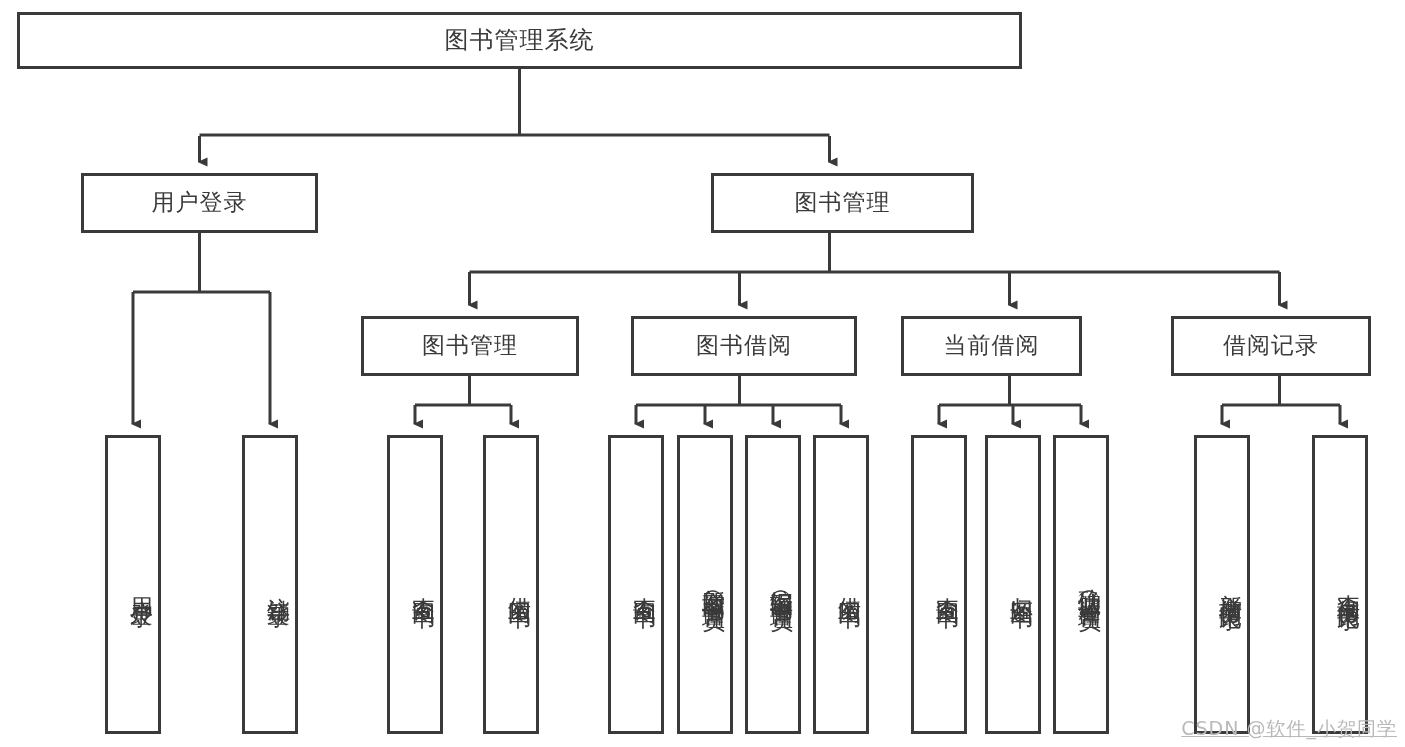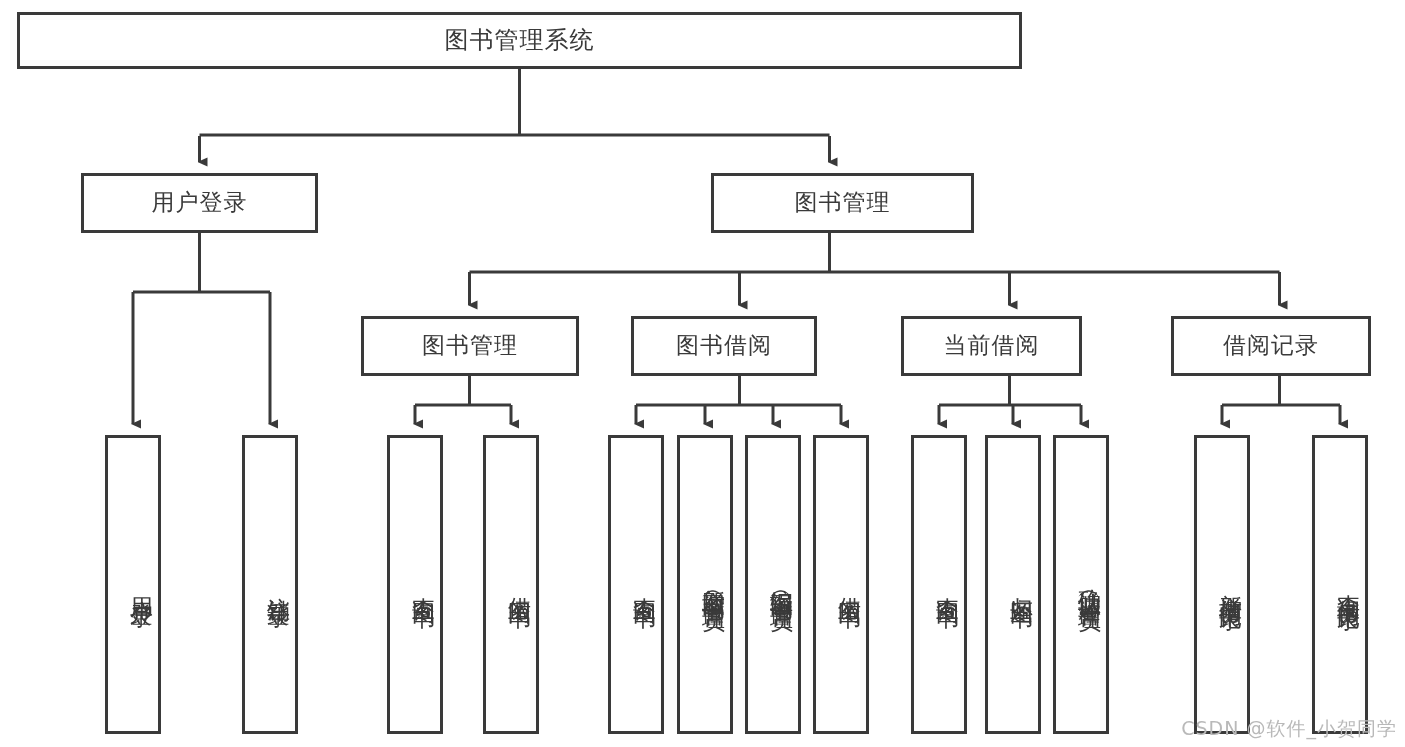--- a/index.html
+++ b/index.html
@@ -60,20 +60,21 @@
     white-space: nowrap;
   }
   .watermark {
     position: absolute;
     right: 8px;
     bottom: 5px;
     font-size: 19px;
     color: #b9b9b9;
     white-space: nowrap;
     letter-spacing: 1px;
+    text-decoration: underline;
   }
 </style>
 </head>
 <body>
 
 <div id="canvas">
 
   <svg class="edges" viewBox="0 0 1405 747" xmlns="http://www.w3.org/2000/svg">
     <defs>
       <marker id="arrow" markerWidth="10" markerHeight="10" refX="5" refY="8" orient="auto" markerUnits="userSpaceOnUse">
@@ -131,21 +132,21 @@
   <div class="node horiz" style="left:81px; top:173px; width:237px; height:60px;">
     <span>用户登录</span>
   </div>
   <div class="node horiz" style="left:711px; top:173px; width:263px; height:60px;">
     <span>图书管理</span>
   </div>
 
   <div class="node horiz" style="left:361px; top:316px; width:218px; height:60px;">
     <span>图书管理</span>
   </div>
-  <div class="node horiz" style="left:631px; top:316px; width:186px; height:60px;text-align:center;">
+  <div class="node horiz" style="left:631px; top:316px; width:226px; height:60px;text-align:center;">
     <span>图书借阅</span>
   </div>
   <div class="node horiz" style="left:901px; top:316px; width:181px; height:60px;">
     <span>当前借阅</span>
   </div>
   <div class="node horiz" style="left:1171px; top:316px; width:200px; height:60px;">
     <span>借阅记录</span>
   </div>
 
   <div class="node vert" style="left:105px; top:435px; width:56px; height:299px;">

